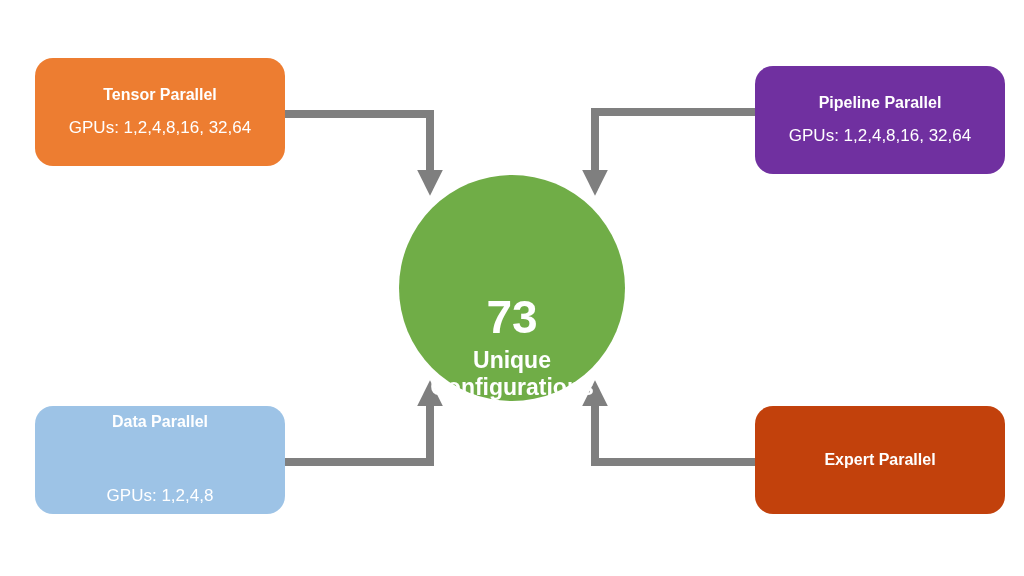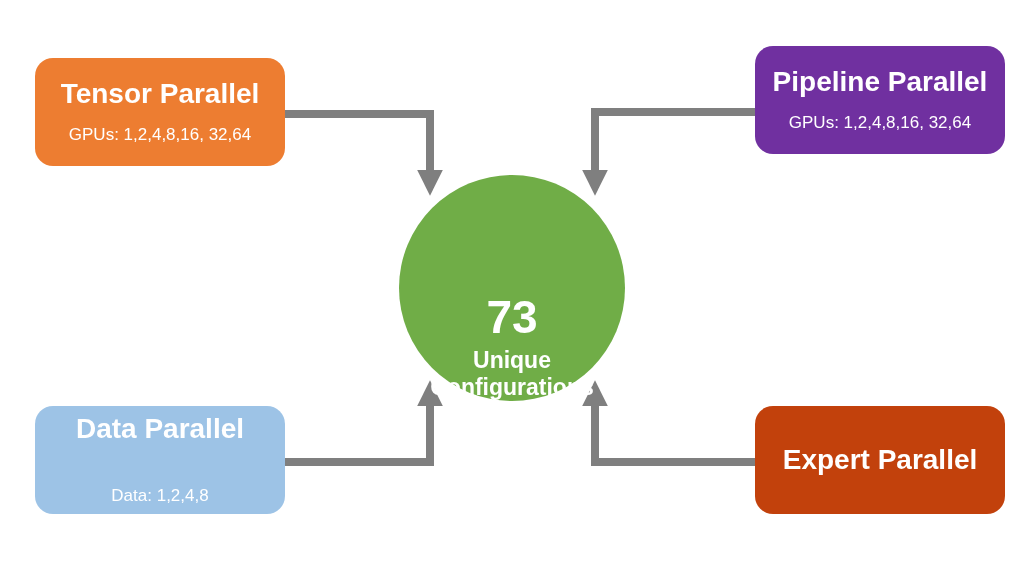--- a/index.html
+++ b/index.html
@@ -31,32 +31,32 @@
     color: #ffffff;
     display: flex;
     flex-direction: column;
     align-items: center;
     justify-content: center;
     text-align: center;
     box-sizing: border-box;
     padding: 6px 10px;
   }
   .node-title {
-    font-size: 28px;
+    font-size: 16px;
     font-weight: bold;
     line-height: 1.2;
   }
   .node-sub {
     font-size: 17px;
     font-weight: normal;
     line-height: 1.4;
     margin-top: 12px;
   }
   .box-tensor   { left: 35px;  top: 58px;  background: #ED7D31; }
-  .box-pipeline { left: 755px; top: 46px;  background: #7030A0; }
+  .box-pipeline { left: 755px; top: 66px;  background: #7030A0; }
   .box-data     { left: 35px;  top: 406px; background: #9DC3E6; justify-content: space-between; }
   .box-expert   { left: 755px; top: 406px; background: #c2410c; }
 
   .center-circle {
     position: absolute;
     left: 399px;
     top: 175px;
     width: 226px;
     height: 226px;
     border-radius: 50%;
@@ -101,21 +101,21 @@
     <div class="node-sub">GPUs: 1,2,4,8,16, 32,64</div>
   </div>
 
   <div class="node-box box-pipeline">
     <div class="node-title">Pipeline Parallel</div>
     <div class="node-sub">GPUs: 1,2,4,8,16, 32,64</div>
   </div>
 
   <div class="node-box box-data">
     <div class="node-title">Data Parallel</div>
-    <div class="node-sub">Data: 1,2,4,8</div>
+    <div class="node-sub">GPUs: 1,2,4,8</div>
   </div>
 
   <div class="node-box box-expert">
     <div class="node-title">Expert Parallel</div>
   </div>
 
   <div class="center-circle">
     <div class="center-count">73</div>
     <div class="center-label">Unique Configurations</div>
   </div>

